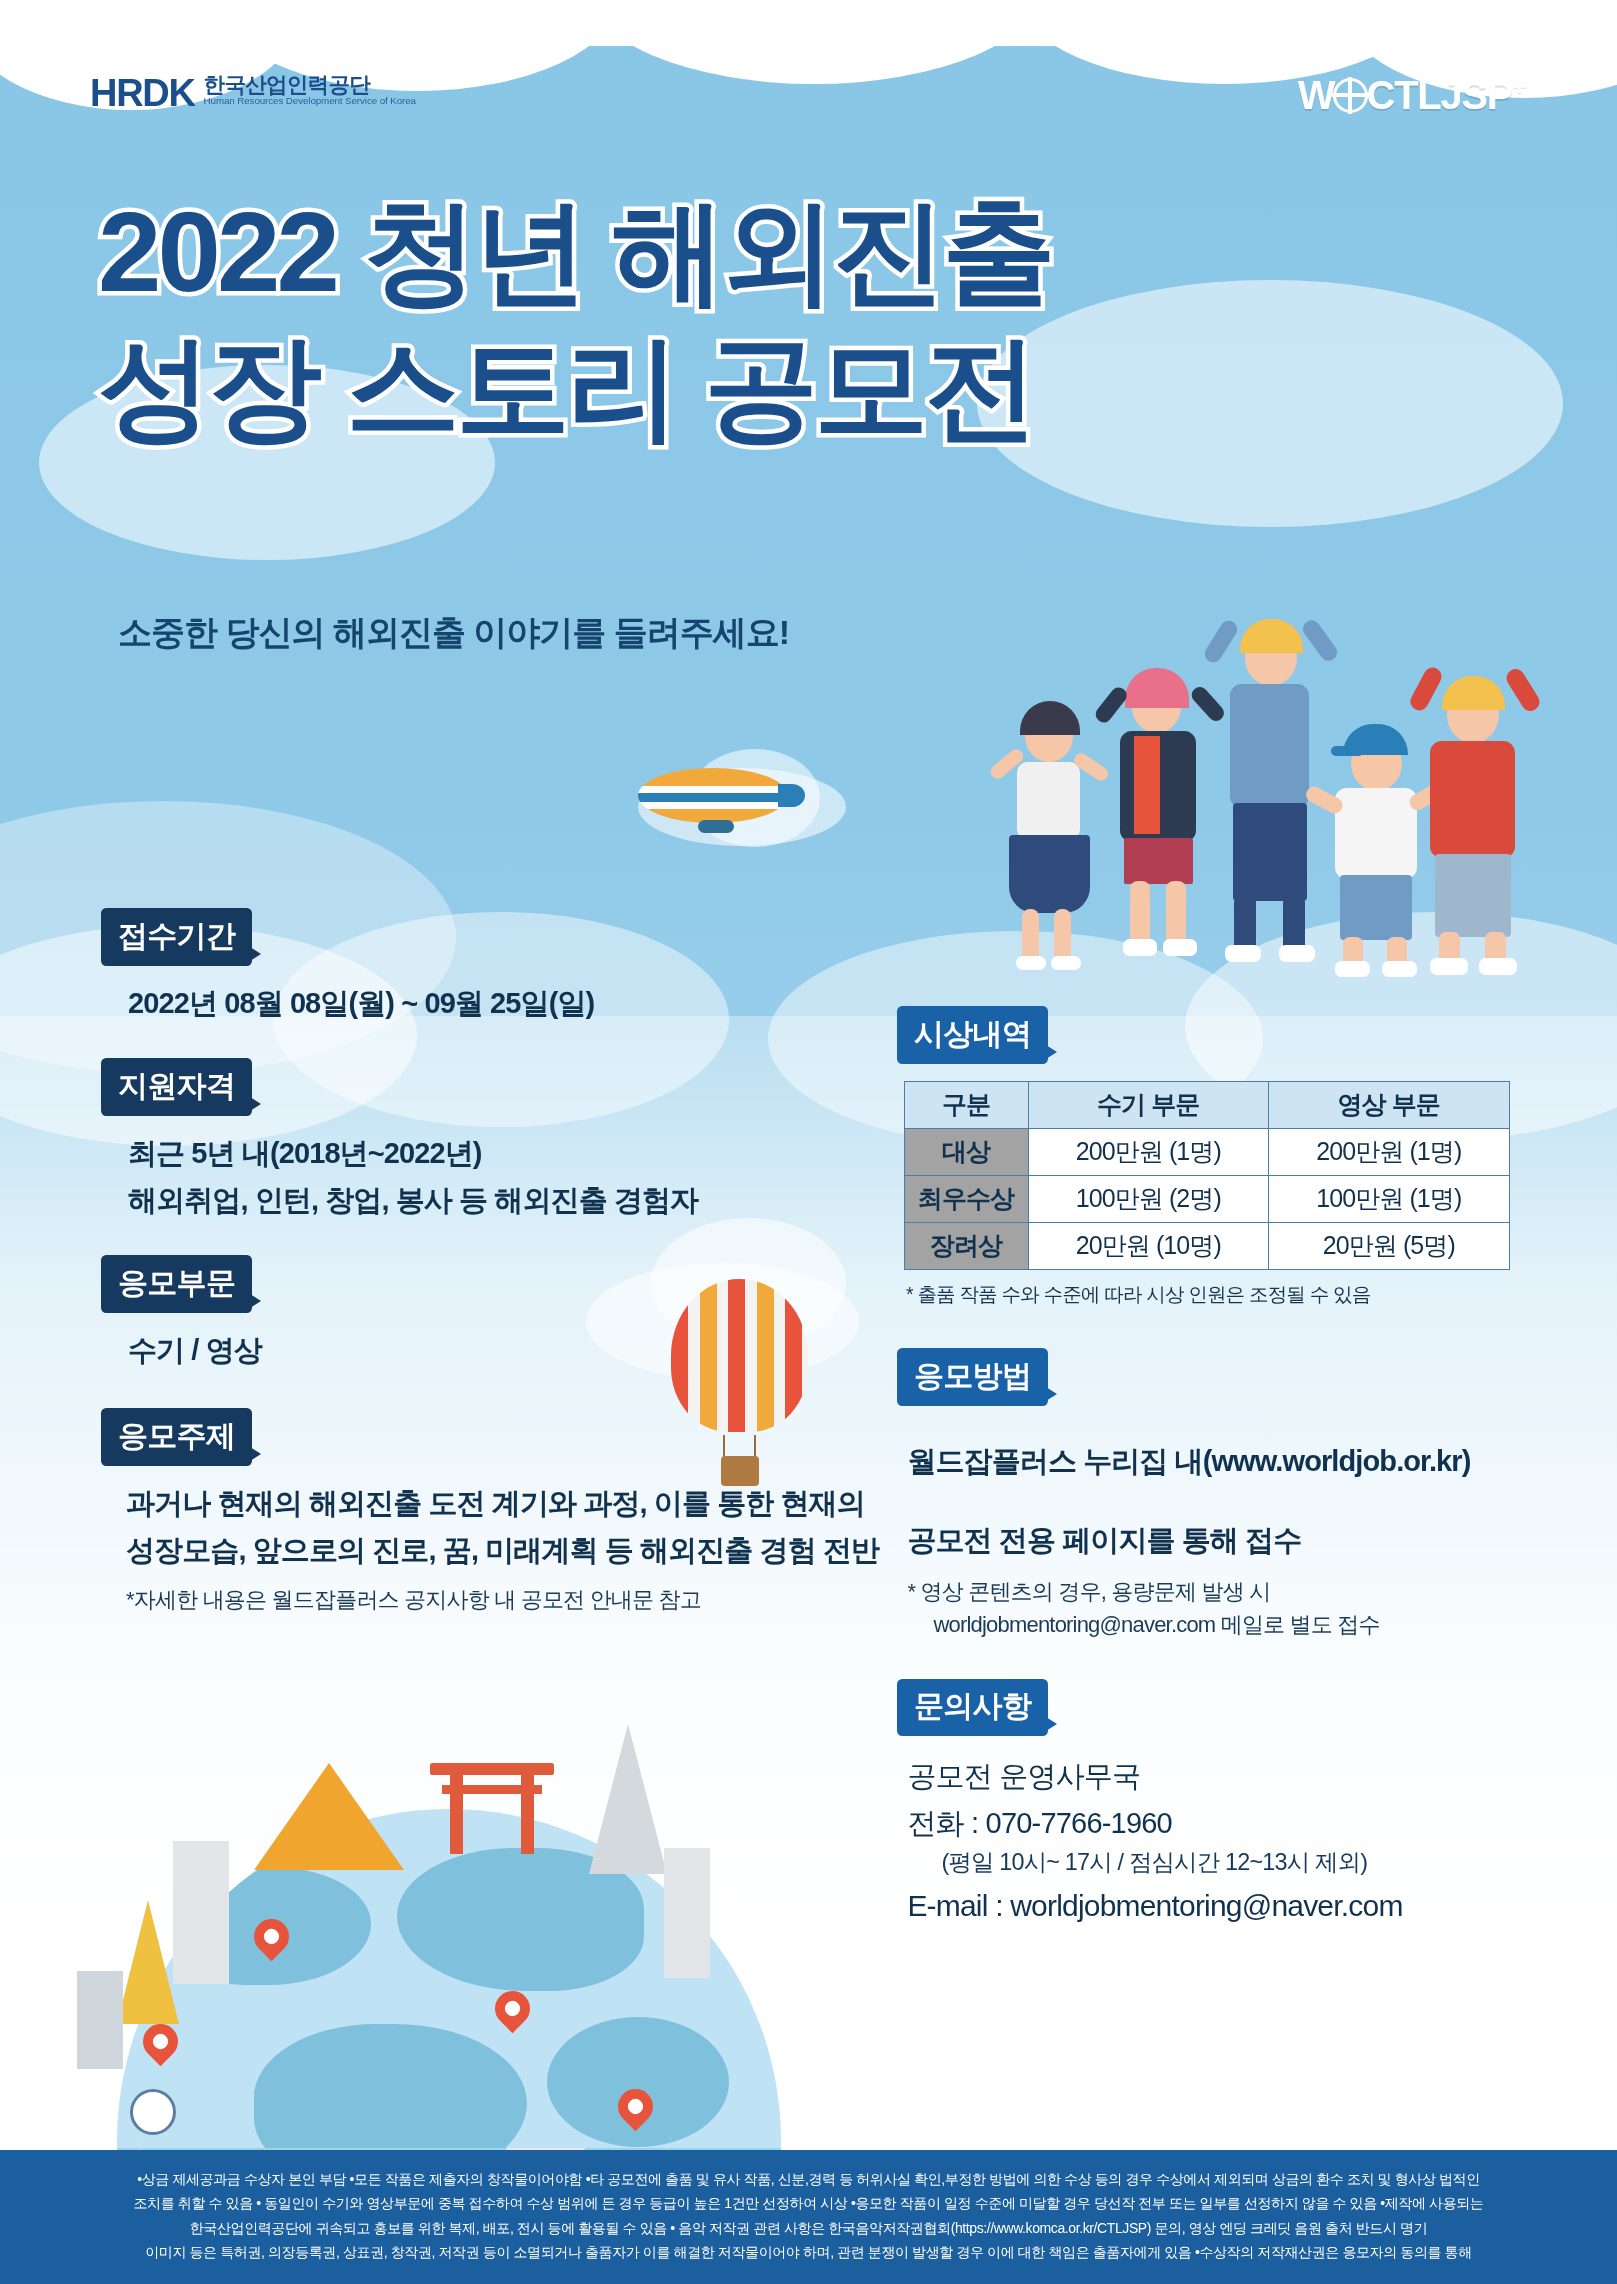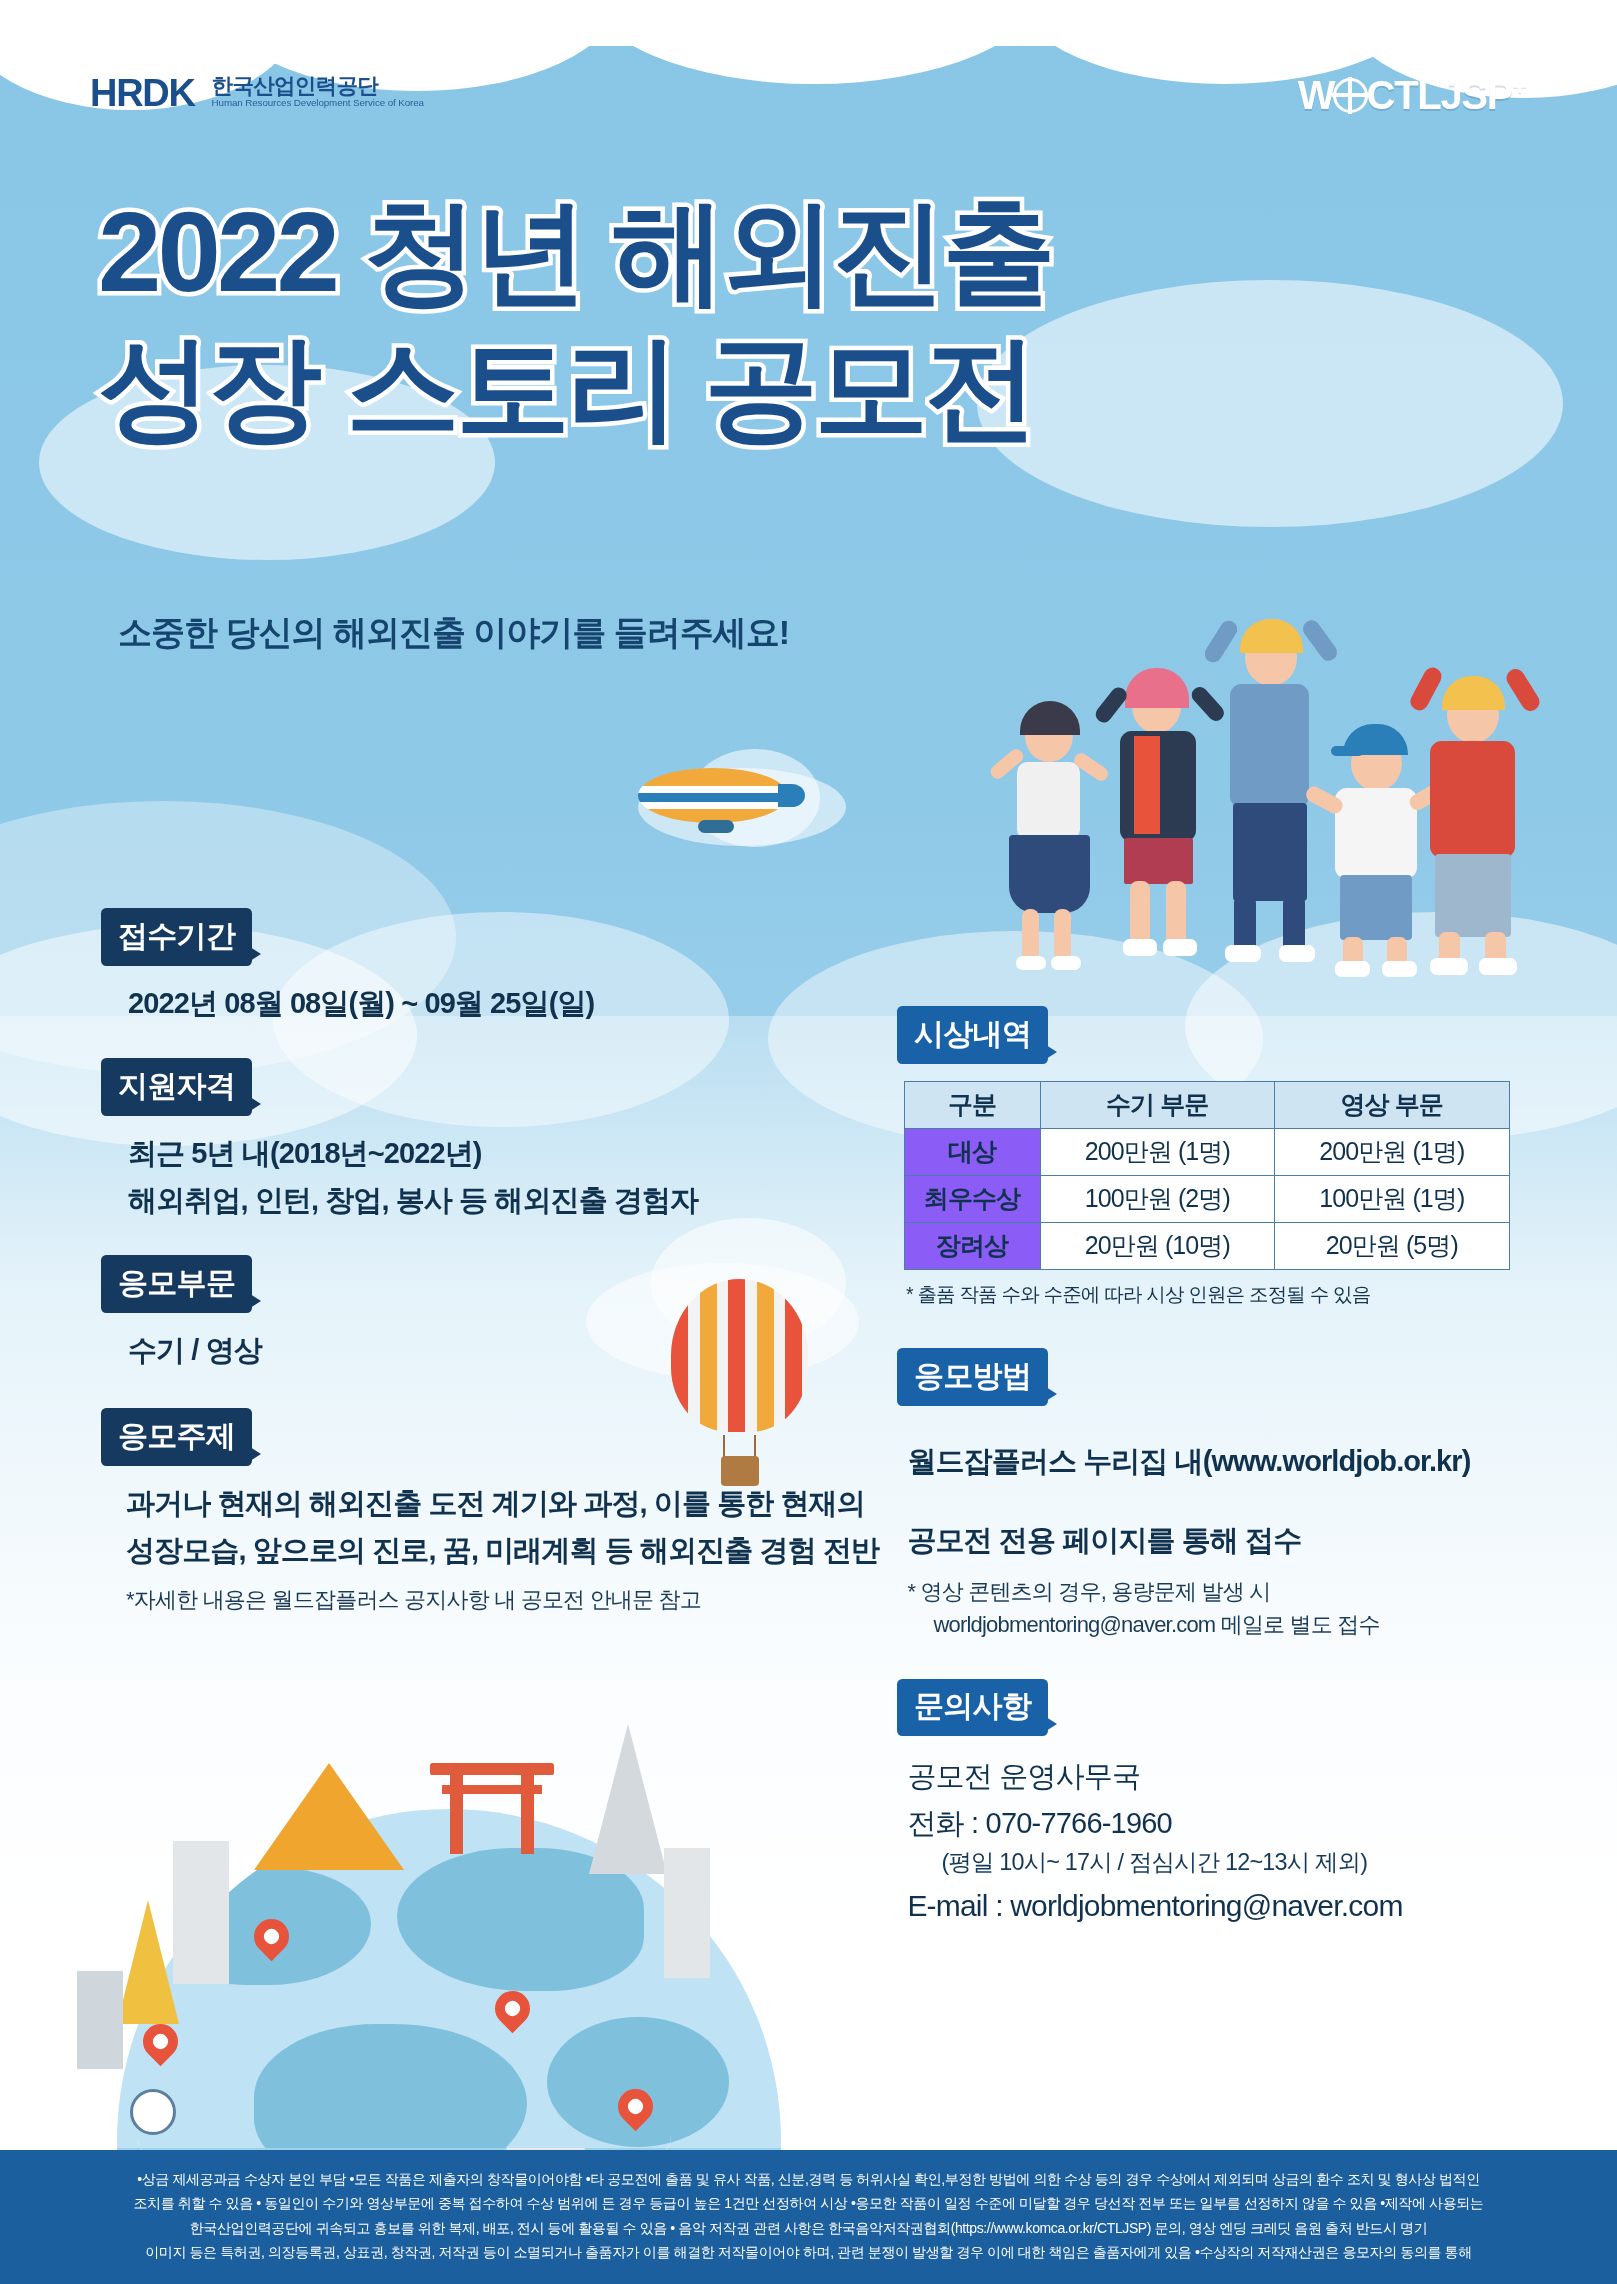--- a/index.html
+++ b/index.html
@@ -40,22 +40,22 @@
     top: 70px;
     left: 0;
     width: 100%;
     height: 72px;
   }
   .hrdk {
     position: absolute;
     left: 90px;
     top: 3.9px;
     display: flex;
-    align-items: center;
-    gap: 17px;
+    align-items: flex-start;
+    gap: 9px;
   }
   .hrdk-mark {
     font-size: 38px;
     font-weight: bold;
     letter-spacing: -1.3px;
     color: #1b4f8c;
     line-height: 1;
   }
   .hrdk-txt { line-height: 1.05; padding-bottom: 2px; }
   .hrdk-kr {
@@ -207,23 +207,23 @@
     color: #11324f;
     letter-spacing: -0.9px;
     height: 47px;
     padding: 2.6px 3.9px;
   }
   table.prize thead th {
     background: #cfe4f2;
     font-weight: bold;
   }
   table.prize tbody th {
-    background: #8b5cf6;
-    font-weight: bold;
-    width: 136px;
+    background: #a3a3a3;
+    font-weight: bold;
+    width: 124px;
     margin-left: 21px;
   }
   .tbl-note {
     margin: 11.7px 0 0 9px;
     font-size: 19.5px;
     color: #16344f;
     letter-spacing: -0.8px;
   }
 
   .contact-line { font-size: 29px; color: #11324f; letter-spacing: -0.8px; line-height: 1.6; }

